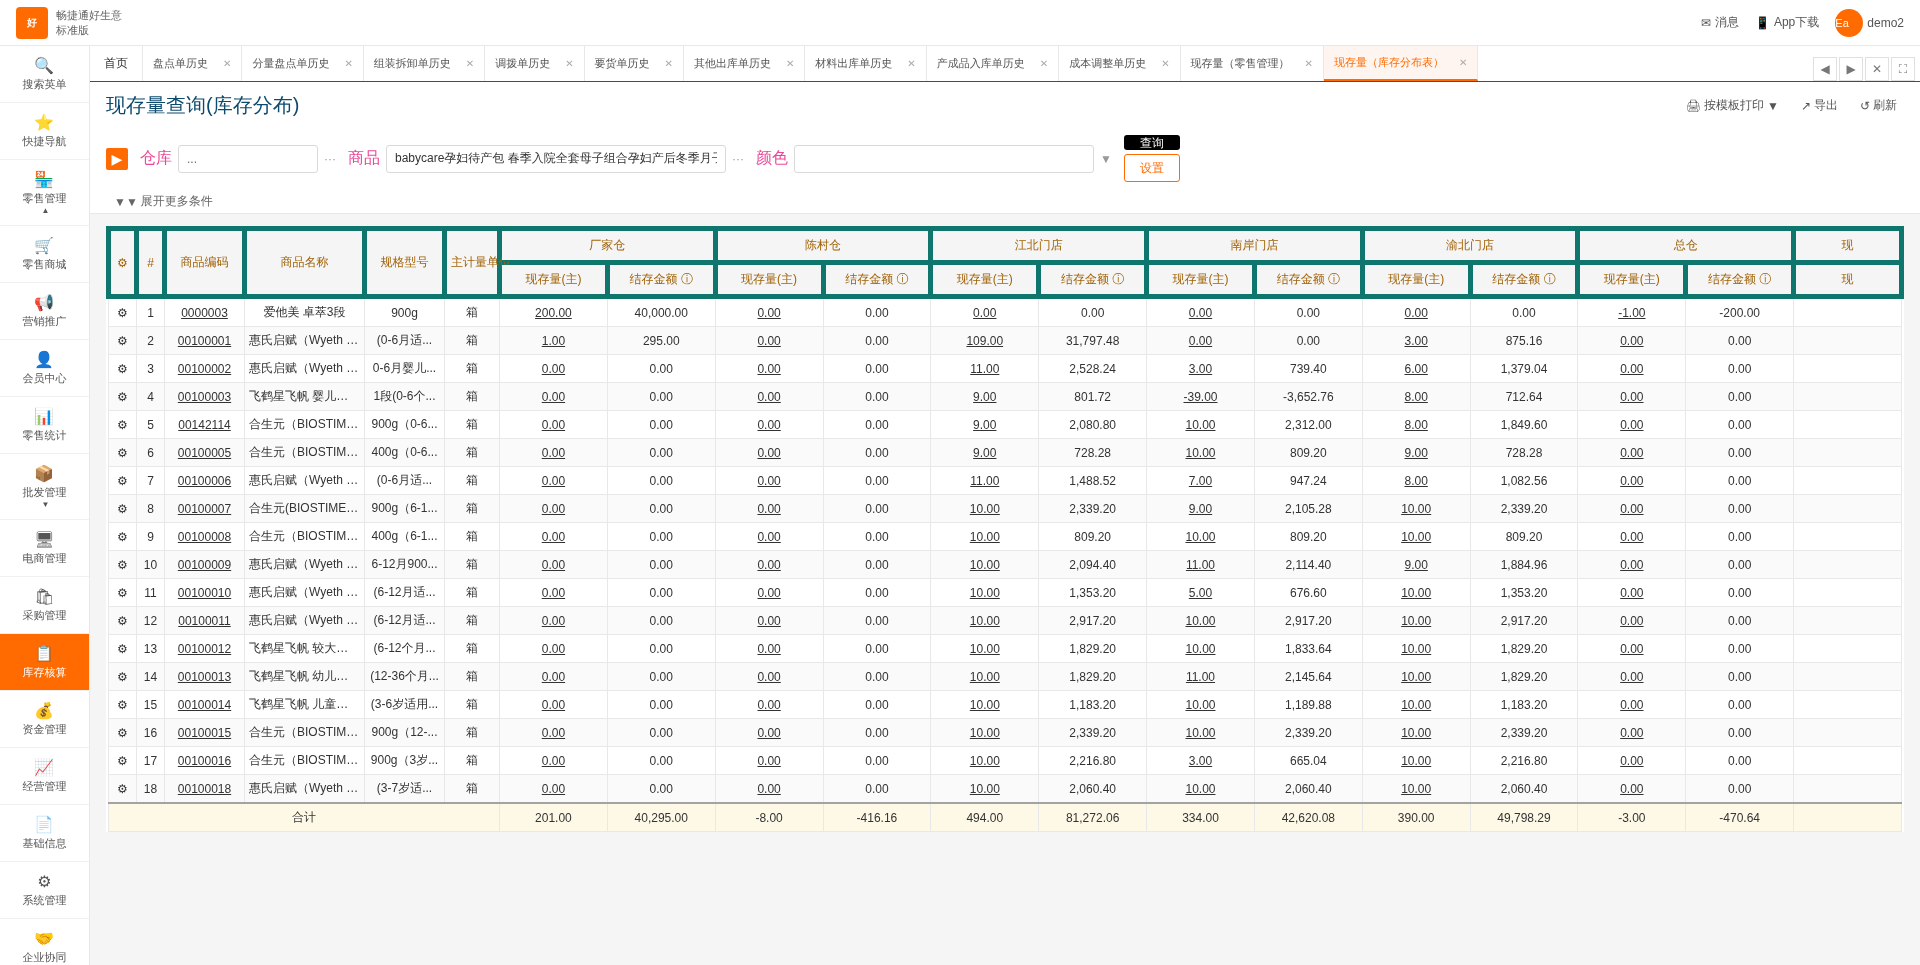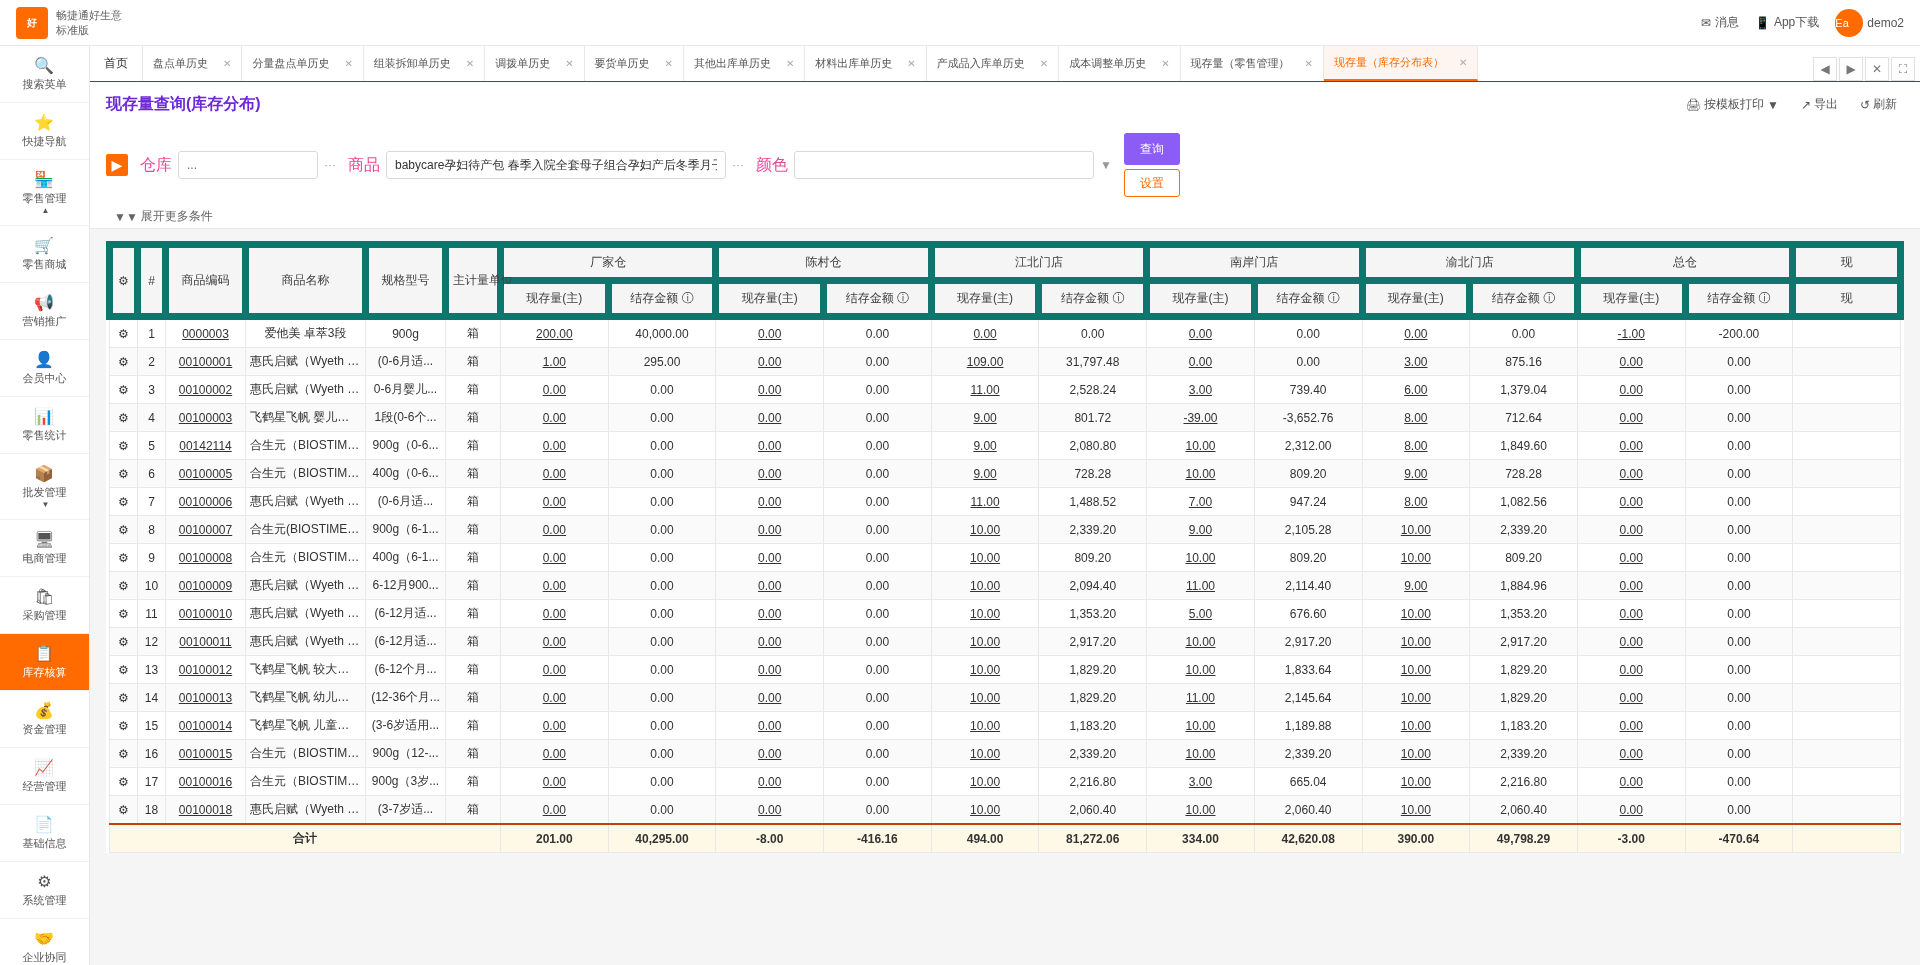--- a/index.html
+++ b/index.html
@@ -80,21 +80,21 @@
     }
 
     
     .page-header {
       background: #fff; padding: 10px 16px 0 16px;
       border-bottom: 1px solid #e8e8e8;
     }
     .page-title-row {
       display: flex; align-items: center; justify-content: space-between; margin-bottom: 8px;
     }
-    .page-title { font-size: 16px; font-weight: bold; color: #6d28d9; }
+    .page-title { font-size: 20px; font-weight: normal; color: #0c4a6e; }
     .page-actions { display: flex; gap: 8px; align-items: center; }
     .page-action-btn {
       display: flex; align-items: center; gap: 3px;
       font-size: 12px; color: #555; cursor: pointer; padding: 3px 6px;
       border: 1px solid transparent;
     }
 
     
     .search-bar {
       display: flex; align-items: center; gap: 12px; padding: 8px 0; flex-wrap: wrap;
@@ -108,54 +108,54 @@
       padding: 0 8px; font-size: 12px; outline: none; width: 140px;
     }
     .search-input-wide { width: 340px; color: #333; }
     .search-dots { color: #999; cursor: pointer; }
     .expand-btn {
       display: flex; align-items: center; gap: 3px;
       color: #666; font-size: 12px; cursor: pointer;
       padding: 3px 8px;
     }
     .btn-query {
-      height: 32px; padding: 0 16px; background: #8b5cf6; color: #fff;
+      height: 15px; padding: 0 16px; background: #000000; color: #fff;
       border: none; border-radius: 3px; font-size: 12px; cursor: pointer;
     }
     .btn-setting {
       height: 28px; padding: 0 12px; background: #fff; color: #ff6b00;
       border: 1px solid #ff6b00; border-radius: 3px; font-size: 12px; cursor: pointer;
     }
     .search-actions-col { display: flex; flex-direction: column; gap: 4px; }
 
     
     .table-area {
       flex: 1; overflow: auto; padding: 12px 16px;
     }
     .data-table {
       width: 100%; border-collapse: collapse; background: #fff;
       font-size: 12px; table-layout: fixed;
     }
     .data-table th {
-      background: #f5f5f5; border: 7px solid #0f766e;
+      background: #f5f5f5; border: 5px solid #0f766e;
       padding: 6px 4px; text-align: center; font-weight: normal;
-      color: #404040; white-space: nowrap; position: sticky; top: 0; z-index: 10; margin-top: 32px;
+      color: #a16207; white-space: nowrap; position: sticky; top: 0; z-index: 10; margin-top: 32px;
     }
     .data-table td {
       border: 1px solid #e8e8e8; padding: 5px 4px;
       text-align: center; color: #333; white-space: nowrap;
     }
     .data-table tr:nth-child(even) td { background: #fafafa; }
     .td-link { color: #1890ff; text-decoration: underline; cursor: pointer; }
     .td-red { color: #f5222d; }
     .td-name { text-align: left; overflow: hidden; text-overflow: ellipsis; }
     .td-right { text-align: right; }
 
     
-    .summary-row td { background: #fef9e7 !important; font-weight: bold; border-top: 2px solid #c2410c; }
+    .summary-row td { background: #fef9e7 !important; font-weight: normal; border-top: 2px solid #a3a3a3; }
 
     
     .th-group { background: #f0f0f0; }
     
     .gear-col { width: 28px; }
     .num-col { width: 28px; }
     .code-col { width: 80px; }
     .name-col { width: 120px; }
     .spec-col { width: 80px; }
     .unit-col { width: 55px; }

